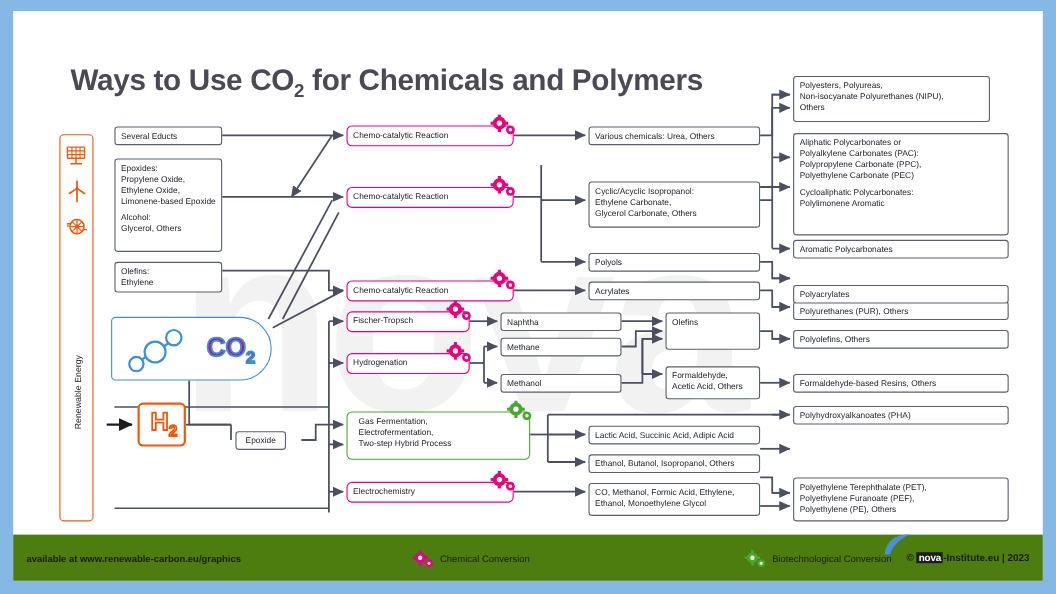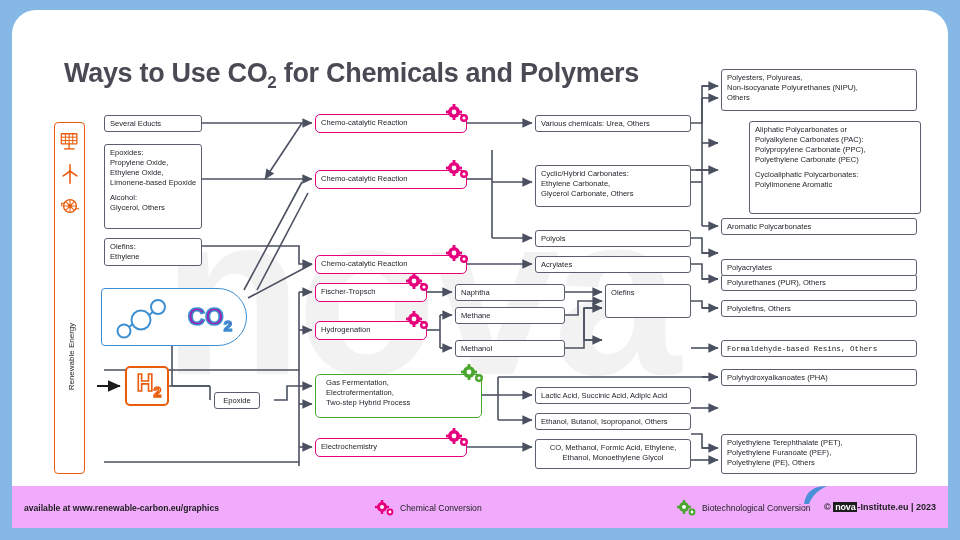--- a/index.html
+++ b/index.html
@@ -7,21 +7,21 @@
     width:960px;height:540px;overflow:hidden;
     background:#85b8e4;
     font-family:"Liberation Sans", sans-serif;
   }
   #page{
     position:relative;width:960px;height:540px;
     box-sizing:border-box;
     padding:10px 12px 12px 12px;
   }
   #canvas{
-    position:relative;width:936px;height:518px;background:#ffffff;border-radius:24px;
+    position:relative;width:936px;height:518px;background:#ffffff;
   }
   
   .watermark{
     position:absolute;left:150px;top:120px;width:560px;height:330px;
     font-family:"Liberation Sans", sans-serif;
     font-size:230px;font-weight:700;color:#f2f2f2;
     letter-spacing:-6px;line-height:330px;
     user-select:none;pointer-events:none;
   }
   .title{
@@ -75,21 +75,21 @@
     position:absolute;left:113px;top:356px;width:44px;height:40px;
     box-sizing:border-box;border:2px solid #ea5b0c;border-radius:5px;background:#fff;
   }
   #h2-text{
     position:absolute;left:0;top:2px;width:44px;text-align:center;
     font-size:23px;font-weight:700;color:#fff;-webkit-text-stroke:1.6px #ea5b0c;
   }
   #h2-text sub{font-size:14px;}
 
   
-  #footer{position:absolute;left:0;bottom:0;width:936px;height:42px;background:#f0abfc;}
+  #footer{position:absolute;left:0;bottom:0;width:936px;height:42px;background:#4d7c0f;}
   .f-text{position:absolute;font-size:8.6px;color:#1d1d1d;white-space:nowrap;}
   #f-avail{left:12px;top:17px;font-weight:700;}
   #f-chem{left:388px;top:17px;}
   #f-bio{left:690px;top:17px;}
   #f-credit{right:12px;top:16px;font-size:9px;font-weight:700;}
   .novalogo{
     display:inline-block;background:#1d1d1d;color:#fff;font-weight:700;
     font-size:9px;padding:0 2px;letter-spacing:-0.2px;
   }
   svg.layer{position:absolute;left:0;top:0;width:936px;height:518px;pointer-events:none;}
@@ -425,21 +425,21 @@
             <rect x="13.5" y="6.6" width="3.5" height="2.8"></rect>
           </g>
       </svg>
     </div>
 
     <div class="box" style="left:523px;top:105px;width:156px;height:17px;">
       <span class="ln">Various chemicals: Urea, Others</span>
     </div>
 
     <div class="box" style="left:523px;top:155px;width:156px;height:42px;">
-      <span class="ln">Cyclic/Hybrid Carbonates:</span>
+      <span class="ln">Cyclic/Acyclic Isopropanol:</span>
       <span class="ln">Ethylene Carbonate,</span>
       <span class="ln">Glycerol Carbonate, Others</span>
     </div>
 
     <div class="box" style="left:523px;top:220px;width:156px;height:17px;">
       <span class="ln">Polyols</span>
     </div>
 
     <div class="box" style="left:523px;top:246px;width:156px;height:17px;">
       <span class="ln">Acrylates</span>
@@ -454,41 +454,45 @@
     </div>
 
     <div class="box" style="left:443px;top:330px;width:110px;height:17px;">
       <span class="ln">Methanol</span>
     </div>
 
     <div class="box" style="left:593px;top:274px;width:86px;height:34px;">
       <span class="ln">Olefins</span>
     </div>
 
+    <div class="box" style="left:593px;top:323px;width:86px;height:30px;">
+      <span class="ln">Formaldehyde,</span>
+      <span class="ln">Acetic Acid, Others</span>
+    </div>
 
     <div class="box" style="left:523px;top:377px;width:156px;height:17px;">
       <span class="ln">Lactic Acid, Succinic Acid, Adipic Acid</span>
     </div>
 
     <div class="box" style="left:523px;top:403px;width:156px;height:17px;">
       <span class="ln">Ethanol, Butanol, Isopropanol, Others</span>
     </div>
 
-    <div class="box" style="left:523px;top:429px;width:156px;height:30px;text-align:center;">
+    <div class="box" style="left:523px;top:429px;width:156px;height:30px;">
       <span class="ln">CO, Methanol, Formic Acid, Ethylene,</span>
       <span class="ln">Ethanol, Monoethylene Glycol</span>
     </div>
 
-    <div class="box" style="left:709px;top:59px;width:196px;height:42px;">
+    <div class="box" style="left:709px;top:59px;width:179px;height:42px;">
       <span class="ln">Polyesters, Polyureas,</span>
       <span class="ln">Non-isocyanate Polyurethanes (NIPU),</span>
       <span class="ln">Others</span>
     </div>
 
-    <div class="box" style="left:709px;top:111px;width:172px;height:93px;margin-left:28px;">
+    <div class="box" style="left:709px;top:111px;width:196px;height:93px;">
       <span class="ln">Aliphatic Polycarbonates or</span>
       <span class="ln">Polyalkylene Carbonates (PAC):</span>
       <span class="ln">Polypropylene Carbonate (PPC),</span>
       <span class="ln">Polyethylene Carbonate (PEC)</span>
       <span class="sp"></span>
       <span class="ln">Cycloaliphatic Polycarbonates:</span>
       <span class="ln">Polylimonene Aromatic</span>
     </div>
 
     <div class="box" style="left:709px;top:208px;width:196px;height:17px;">
@@ -500,21 +504,21 @@
     </div>
 
     <div class="box" style="left:709px;top:249px;width:196px;height:17px;">
       <span class="ln">Polyacrylates</span>
     </div>
 
     <div class="box" style="left:709px;top:290px;width:196px;height:17px;">
       <span class="ln">Polyolefins, Others</span>
     </div>
 
-    <div class="box" style="left:709px;top:330px;width:196px;height:17px;font-family:Liberation Mono, monospace;">
+    <div class="box" style="left:709px;top:330px;width:196px;height:17px;">
       <span class="ln">Formaldehyde-based Resins, Others</span>
     </div>
 
     <div class="box" style="left:709px;top:359px;width:196px;height:17px;">
       <span class="ln">Polyhydroxyalkanoates (PHA)</span>
     </div>
 
 
     <div class="box" style="left:709px;top:424px;width:196px;height:40px;">
       <span class="ln">Polyethylene Terephthalate (PET),</span>

